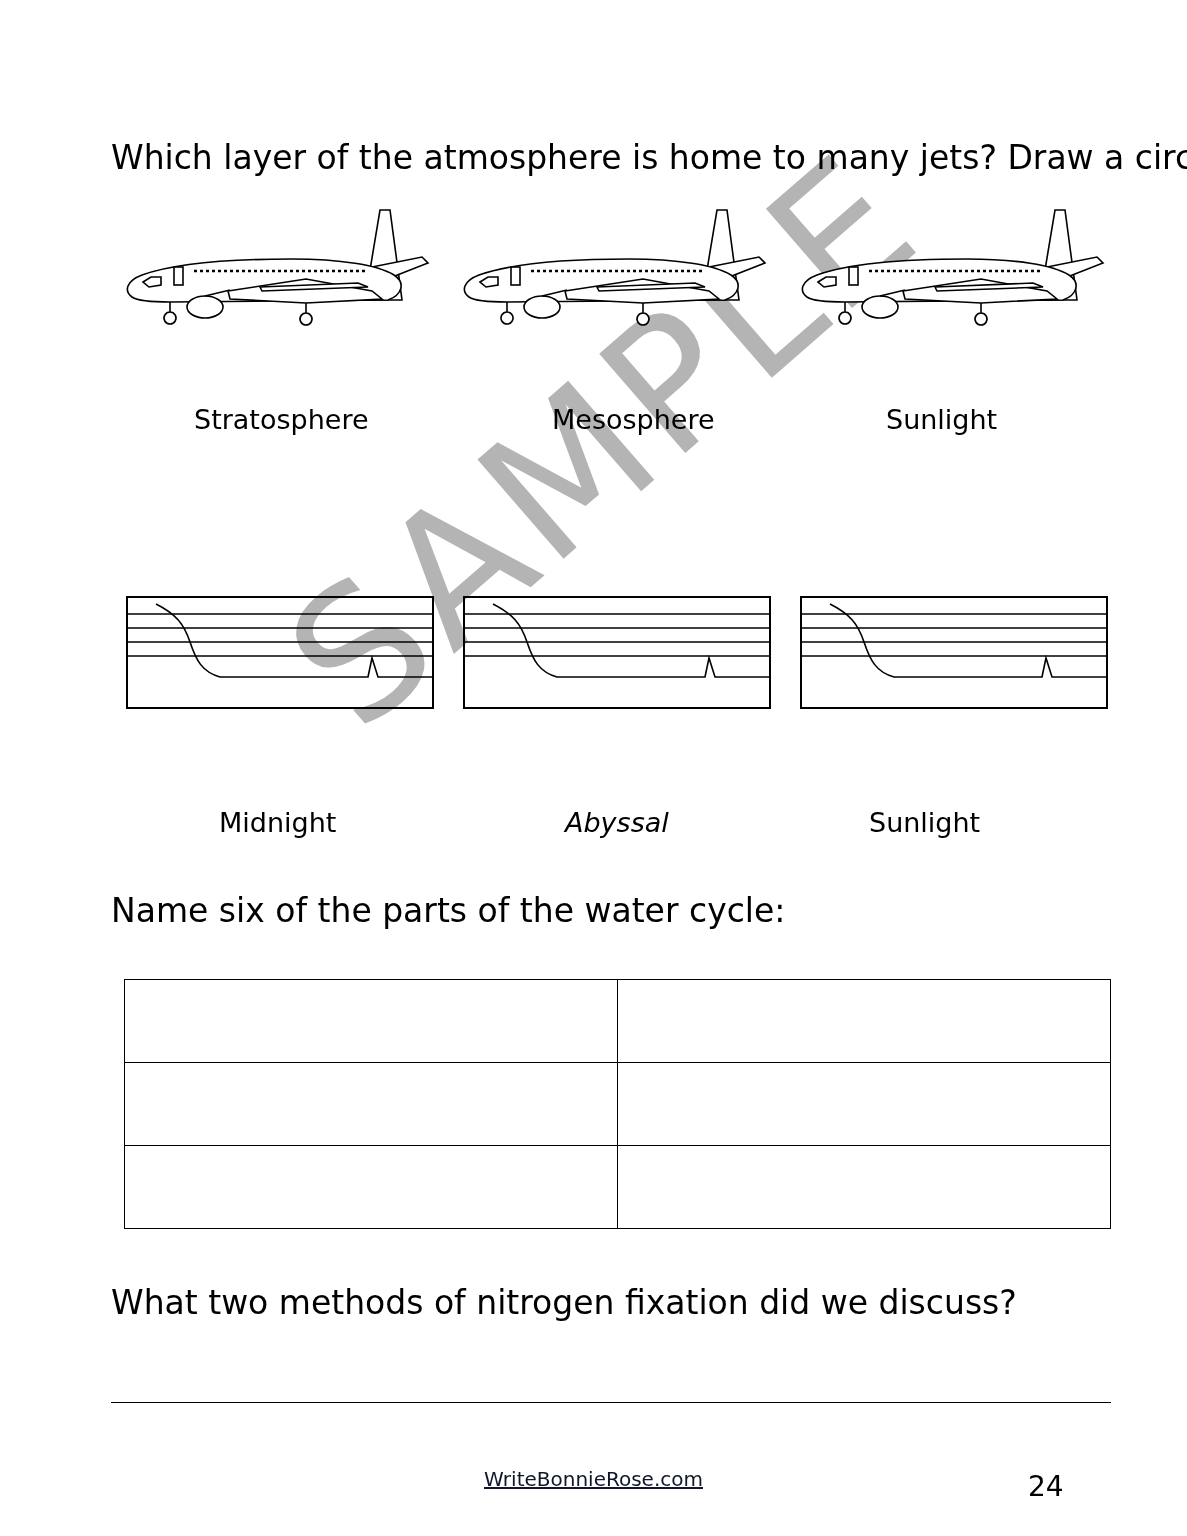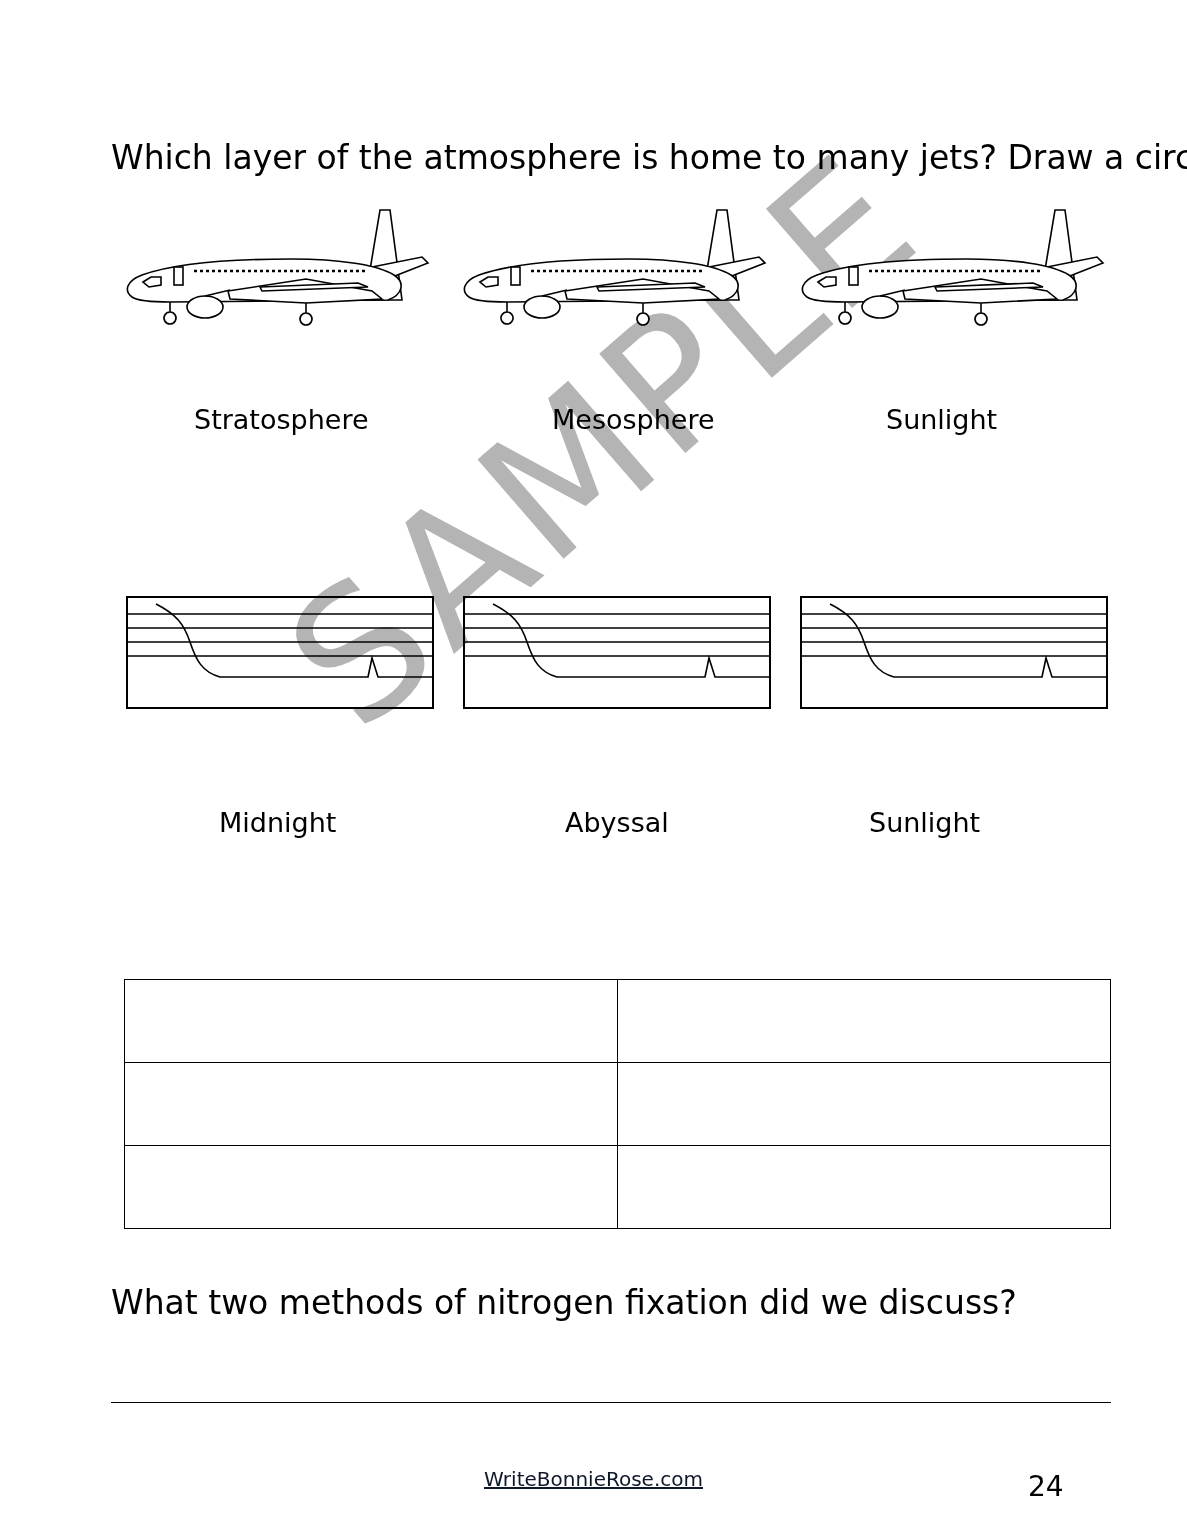--- a/index.html
+++ b/index.html
@@ -270,24 +270,25 @@
           <line x1="0" y1="44" x2="304" y2="44"></line>
           <line x1="0" y1="58" x2="304" y2="58"></line>
           <path d="M28 6 C48 16 56 26 62 44 C68 62 74 74 92 79 L240 79 L244 60 L250 79 L304 79" stroke-width="1.6"></path>
         </g>
       </svg>
     </div>
   </div>
 
   <div class="ocean-labels">
     <div class="choice-label" style="left:219px;">Midnight</div>
-    <div class="choice-label" style="left:565px;">Abyssal</div>
+    <div class="choice-label" style="left:565px;font-style:italic;">Abyssal</div>
     <div class="choice-label" style="left:869px;">Sunlight</div>
   </div>
 
+  <div class="question" id="q3">Name six of the parts of the water cycle:</div>
 
   <table class="answer-table">
     <tbody>
       <tr>
         <td></td>
         <td></td>
       </tr>
       <tr>
         <td></td>
         <td></td>

